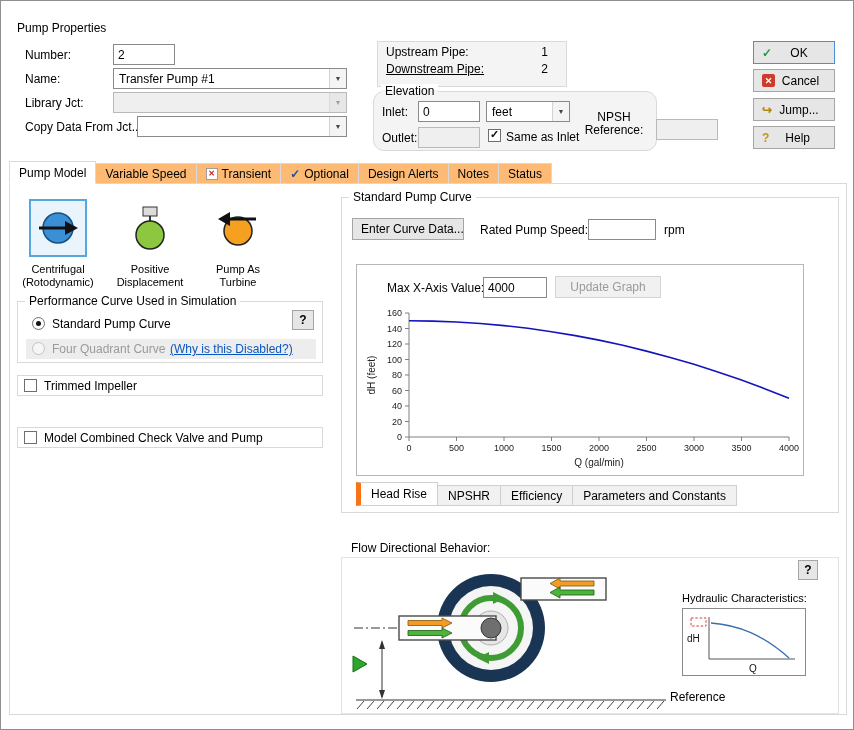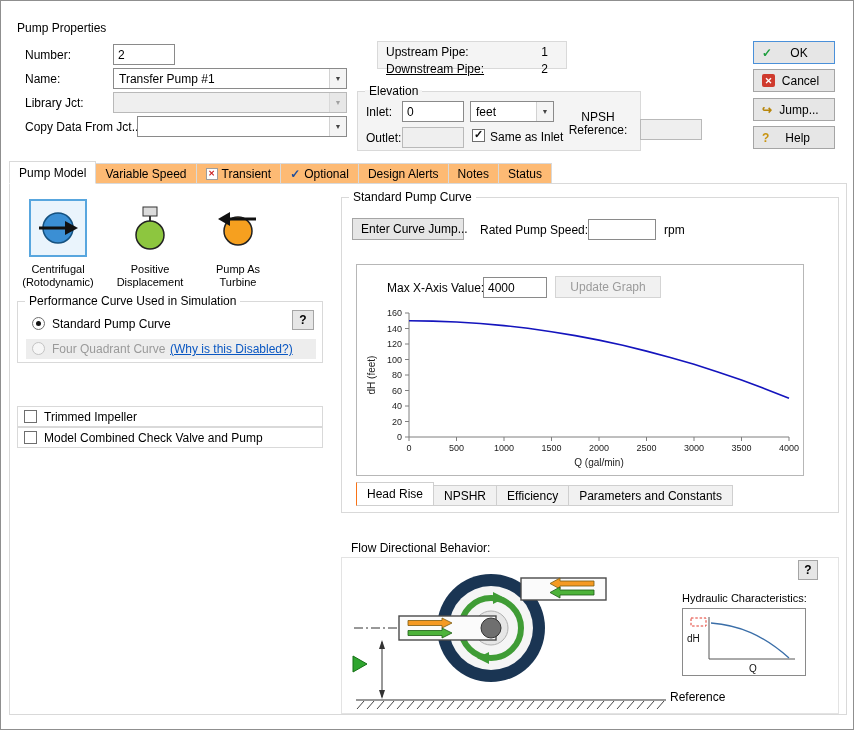--- a/index.html
+++ b/index.html
@@ -29,21 +29,21 @@
   .radio.disabled { border-color:#c3c3c3; background:#f6f6f6; }
   .checkbox { position:absolute; width:13px; height:13px; border:1px solid #6e6e6e; background:#fff; }
   .checkbox.checked::after { content:"\2713"; position:absolute; left:1px; top:-2px; font-size:11px; font-weight:bold; color:#111; }
   .link { color:#0a57c2; text-decoration:underline; cursor:pointer; }
   .tabbar { position:absolute; left:8px; top:160px; height:23px; display:flex; align-items:flex-end; z-index:3; }
   .tab { height:21px; display:flex; align-items:center; gap:4px; padding:0 9px; background:#fdba74; border:1px solid #d9d9d9; border-left:none; font-size:12px; white-space:nowrap; }
   .tab:first-child { border-left:1px solid #d9d9d9; }
   .tab.active { height:23px; background:#fff; border:1px solid #d9d9d9; border-bottom:1px solid #fff; }
   .subtabbar { position:absolute; display:flex; align-items:flex-end; height:24px; }
   .subtab { height:21px; display:flex; align-items:center; padding:0 10px; background:#f1f1f1; border:1px solid #cfcfcf; border-left:none; font-size:12px; white-space:nowrap; }
-  .subtab:first-child { border-left:1px solid #f97316; }
+  .subtab:first-child { border-left:5px solid #f97316; }
   .subtab.active { height:24px; background:#fff; }
   .pump-type { position:absolute; width:58px; height:58px; background:#fff; border:1px solid transparent; display:flex; align-items:center; justify-content:center; }
   .pump-type.selected { border:2px solid #58a6de; background:#eaf4fc; }
   .type-label { position:absolute; width:90px; text-align:center; font-size:11px; line-height:13px; color:#000; }
   .trans-icon { width:12px; height:12px; border:1px solid #9d9d9d; background:#fff; color:#cc2222; font-size:8px; font-weight:bold; display:flex; align-items:center; justify-content:center; }
   .opt-check { color:#1f4e9c; font-weight:bold; font-size:12px; }
   svg { font-family:"Liberation Sans", sans-serif; }
 </style>
 </head>
 <body>
@@ -66,28 +66,28 @@
     <span class="combo-text"></span>
     <span class="combo-arrow">▼</span>
   </div>
 
   <span class="lbl" style="left:24px;top:119px;">Copy Data From Jct...</span>
   <div class="combo" style="left:136px;top:115px;width:210px;height:21px;">
     <span class="combo-text"></span>
     <span class="combo-arrow">▼</span>
   </div>
 
-  <div class="panel gray" style="left:376px;top:40px;width:190px;height:28px;">
+  <div class="panel gray" style="left:376px;top:40px;width:190px;height:46px;">
     <span class="lbl" style="left:8px;top:3px;">Upstream Pipe:</span>
     <span class="lbl" style="left:150px;top:3px;width:20px;text-align:right;">1</span>
     <span class="lbl" style="left:8px;top:20px;text-decoration:underline;">Downstream Pipe:</span>
     <span class="lbl" style="left:150px;top:20px;width:20px;text-align:right;">2</span>
   </div>
 
-  <div class="panel gray" style="left:356px;top:90px;width:284px;height:60px;">
+  <div class="panel gray" style="left:372px;top:90px;width:284px;height:60px;border-radius:11px;">
     <span class="group-title">Elevation</span>
     <span class="lbl" style="left:8px;top:13px;">Inlet:</span>
     <input class="input" style="left: 44px; top: 9px; width: 62px; height: 21px;" value="0">
     <div class="combo" style="left:112px;top:9px;width:84px;height:21px;">
       <span class="combo-text">feet</span>
       <span class="combo-arrow">▼</span>
     </div>
     <span class="lbl" style="left:8px;top:39px;">Outlet:</span>
     <input class="input disabled" style="left: 44px; top: 35px; width: 62px; height: 21px;" value="">
     <span class="checkbox checked" style="left:114px;top:37px;"></span>
@@ -184,33 +184,33 @@
     <span class="lbl" style="left:34px;top:15px;">Standard Pump Curve</span>
     <div class="btn small" style="left:274px;top:8px;width:22px;height:20px;">
       <span class="btn-label">?</span>
     </div>
     <div class="abs" style="left:8px;top:37px;width:290px;height:20px;background:#ededed;"></div>
     <span class="radio disabled" style="left:14px;top:40px;"></span>
     <span class="lbl dim" style="left:34px;top:40px;">Four Quadrant Curve</span>
     <span class="lbl link" style="left:152px;top:40px;">(Why is this Disabled?)</span>
   </div>
 
-  <div class="panel" style="left:16px;top:374px;width:306px;height:21px;margin-top:31px;">
+  <div class="panel" style="left:16px;top:374px;width:306px;height:21px;">
     <span class="checkbox" style="left:6px;top:3px;"></span>
     <span class="lbl" style="left:26px;top:3px;">Trimmed Impeller</span>
   </div>
   <div class="panel" style="left:16px;top:426px;width:306px;height:21px;">
     <span class="checkbox" style="left:6px;top:3px;"></span>
     <span class="lbl" style="left:26px;top:3px;">Model Combined Check Valve and Pump</span>
   </div>
 
   <div class="panel" style="left:340px;top:196px;width:498px;height:316px;">
     <span class="group-title">Standard Pump Curve</span>
     <div class="btn" style="left:10px;top:20px;width:112px;height:22px;">
-      <span class="btn-label">Enter Curve Jump...</span>
+      <span class="btn-label">Enter Curve Data...</span>
     </div>
     <span class="lbl" style="left:138px;top:25px;">Rated Pump Speed:</span>
     <input class="input" style="left: 246px; top: 21px; width: 68px; height: 21px;" value="">
     <span class="lbl" style="left:322px;top:25px;">rpm</span>
 
     <div class="panel" style="left:14px;top:66px;width:448px;height:212px;border-color:#b7b7b7;">
       <span class="lbl" style="left:30px;top:16px;">Max X-Axis Value:</span>
       <input class="input" style="left: 126px; top: 12px; width: 64px; height: 21px;" value="4000">
       <div class="btn disabled" style="left:198px;top:11px;width:106px;height:22px;">
         <span class="btn-label">Update Graph</span>

